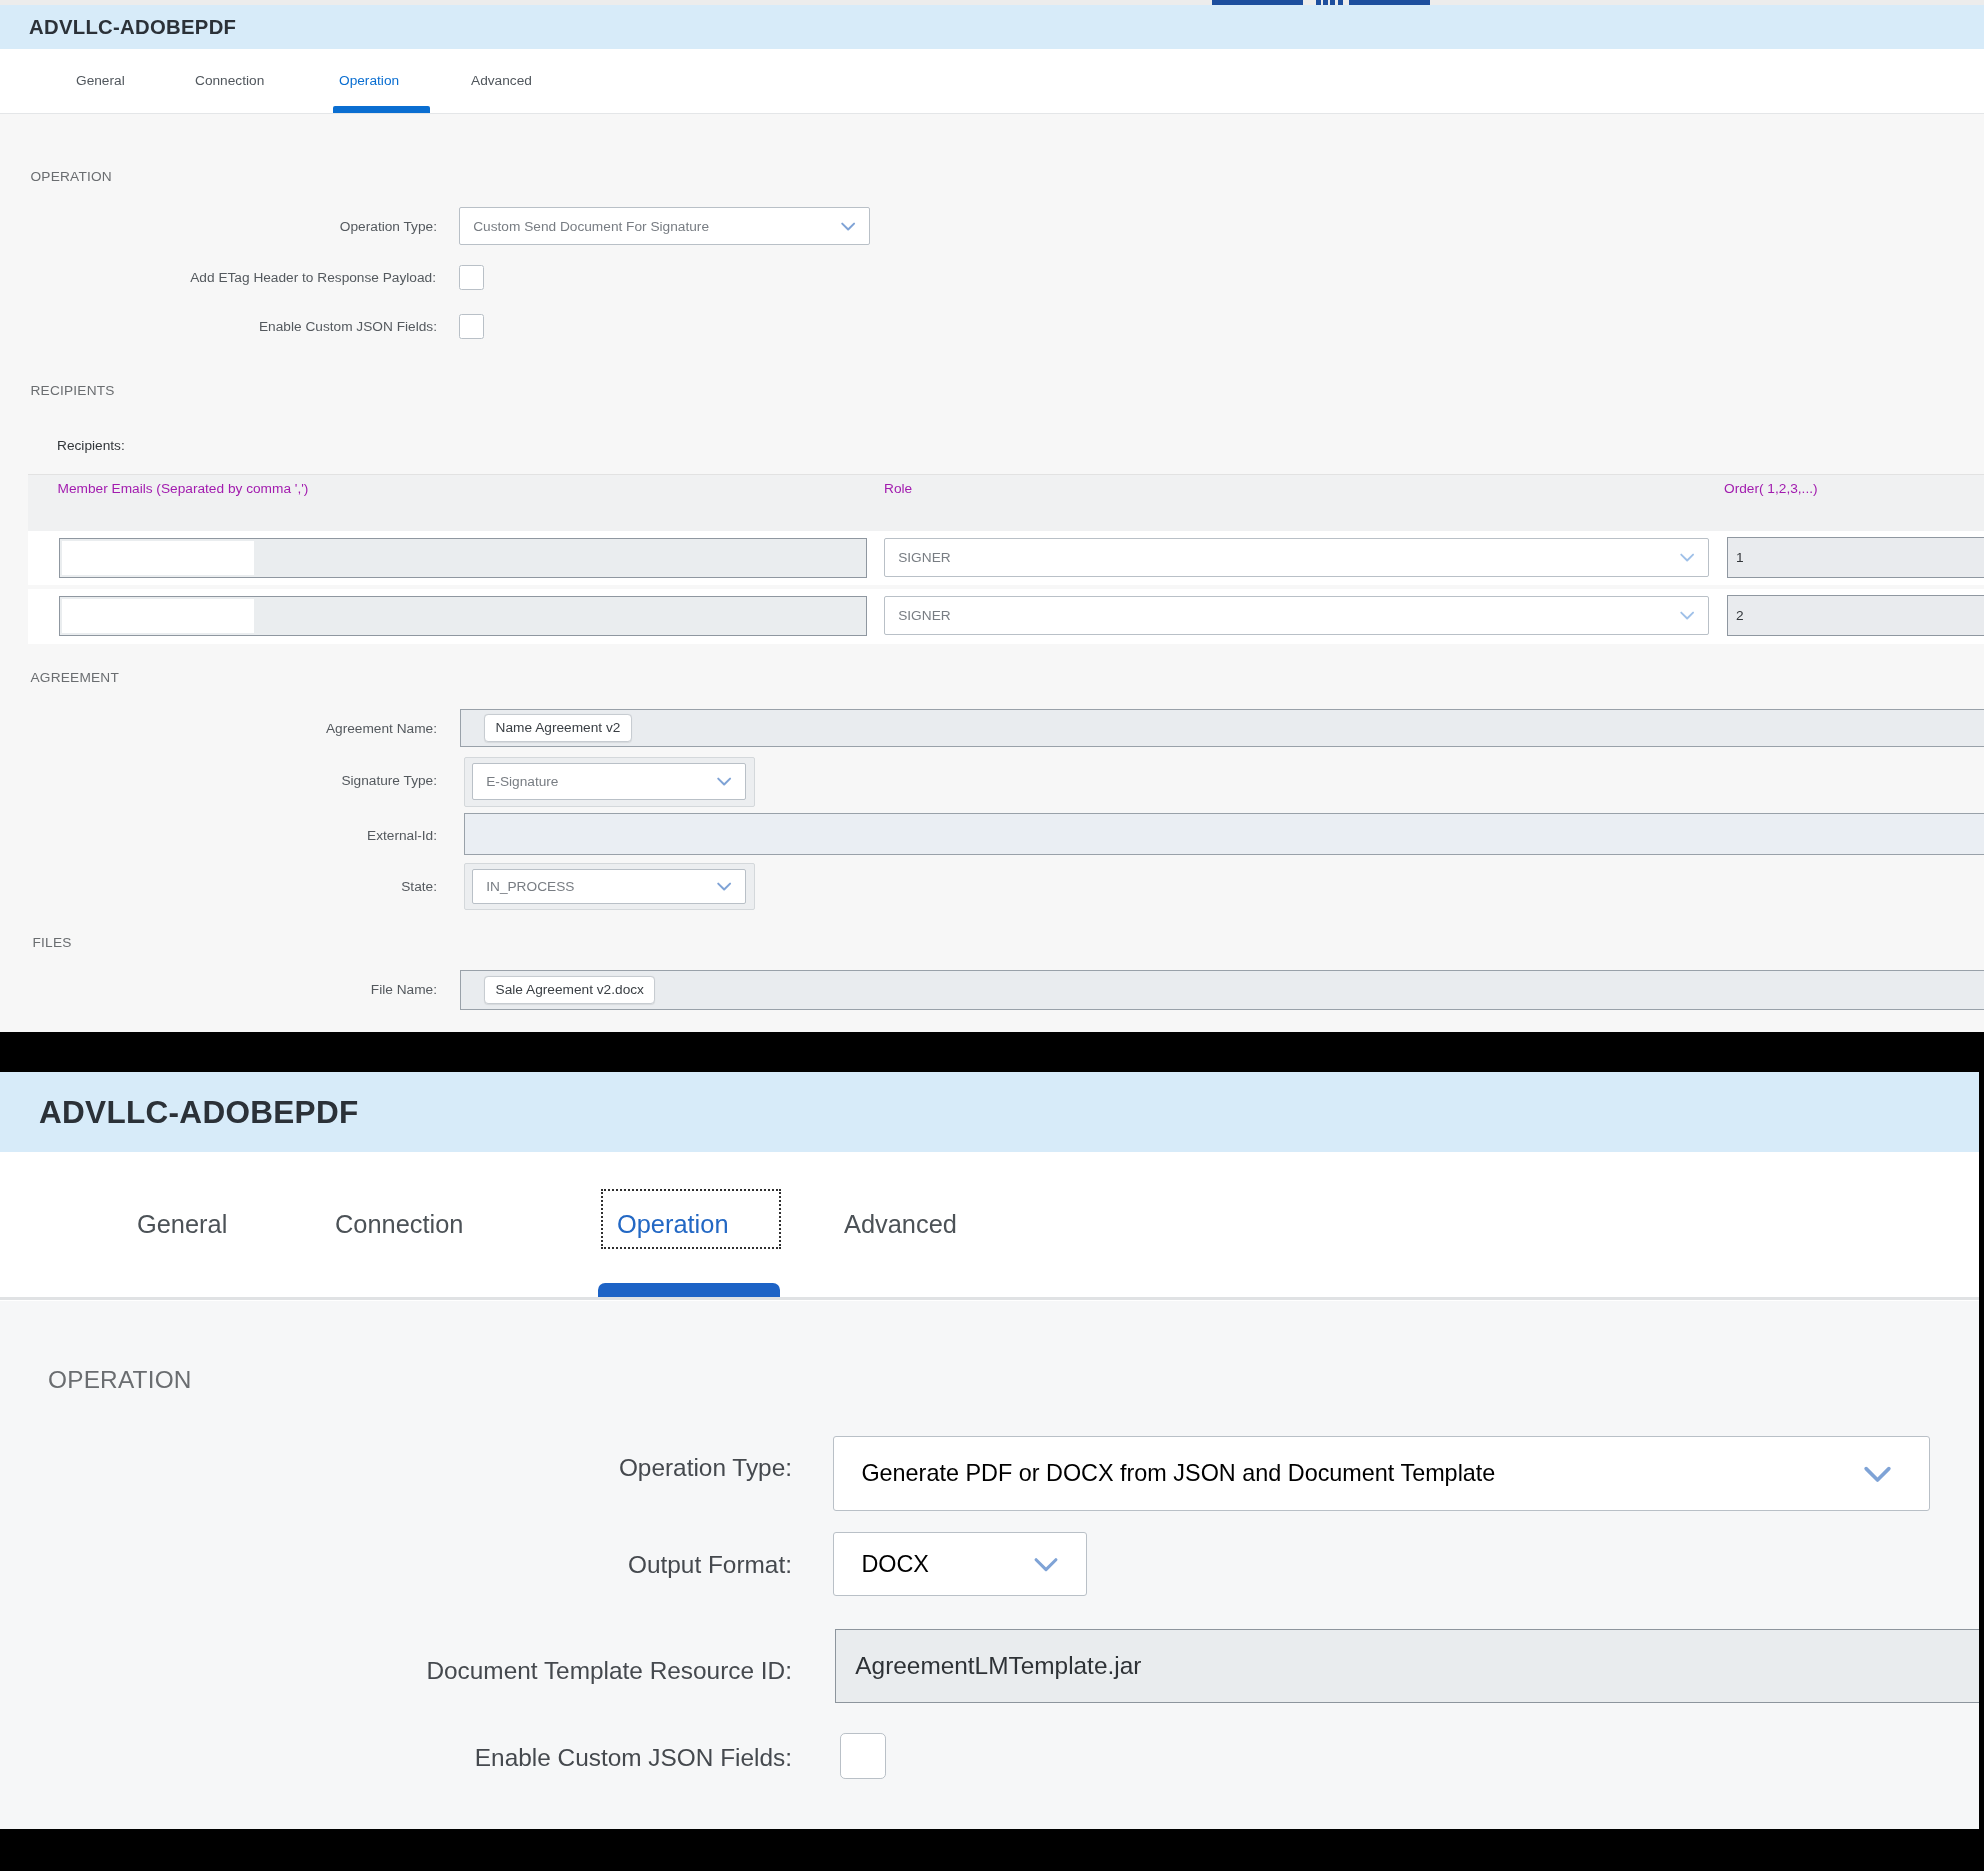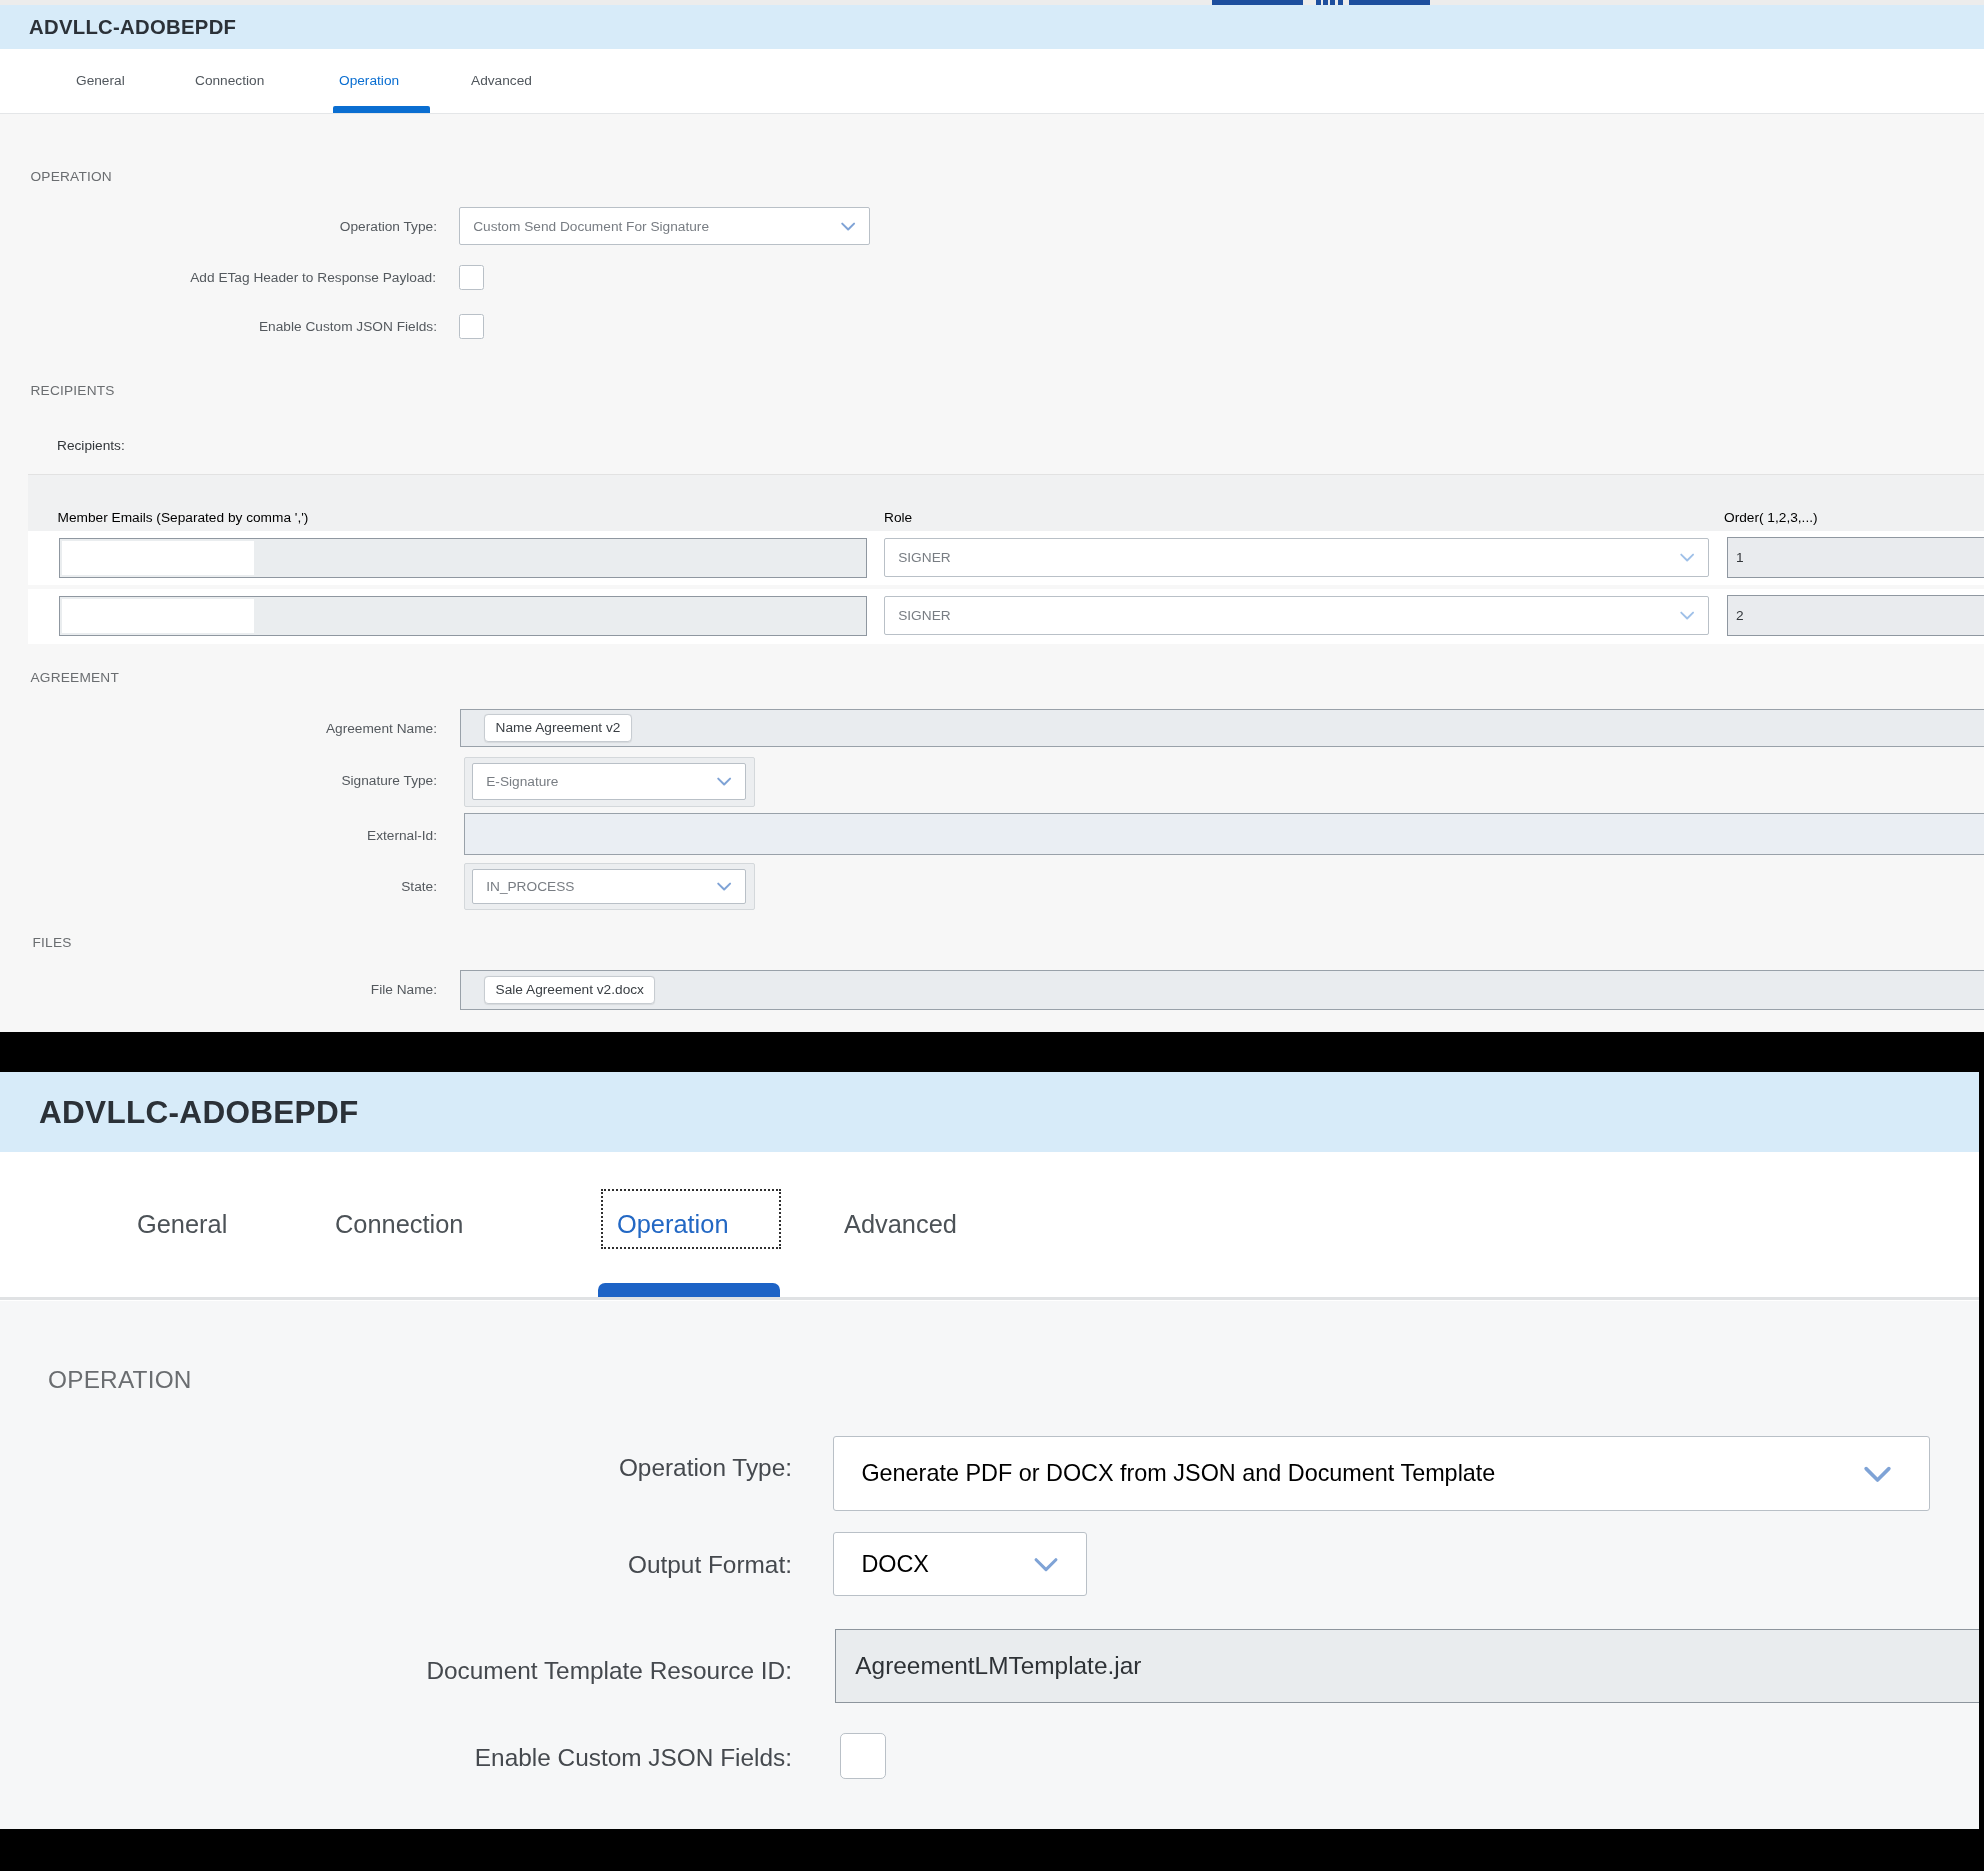--- a/index.html
+++ b/index.html
@@ -21,21 +21,21 @@
   .lbl{font-size:13.7px;color:#54595e;text-align:right;height:18.3px;line-height:18.3px;white-space:nowrap;}
   .dd{background:#fff;border:1px solid #b9c0c7;border-radius:2px;box-sizing:border-box;display:flex;align-items:center;}
   .dd .val{font-size:13.7px;color:#787d83;padding-left:13.2px;white-space:nowrap;overflow:hidden;flex:1;}
   .dd .chev{width:20.3px;height:20.3px;margin-right:11.2px;flex:none;}
   .cb{background:#fff;border:1px solid #b9c0c7;border-radius:2.5px;box-sizing:border-box;}
   .gfield{background:#e9ecef;border:1px solid #99a1a9;border-right:none;box-sizing:border-box;display:flex;align-items:center;}
   .chip{background:#fff;border:1px solid #c7ccd1;border-radius:4.1px;height:26.4px;line-height:25.4px;padding:0 10.2px;font-size:13.7px;color:#3a3f44;margin-left:23.4px;white-space:nowrap;box-shadow:0 0.5px 1px rgba(0,0,0,0.08);}
   .outerdd{background:#eceef0;border:0.5px solid #d4d8db;border-radius:2px;box-sizing:border-box;}
 
   #rec-table-head{left:28px;top:474px;width:1957px;height:57px;background:#f0f1f2;border-top:0.5px solid #e2e2e2;box-sizing:border-box;}
-  .th{font-size:13.7px;color:#000000;top:35px;white-space:nowrap;}
+  .th{font-size:13.7px;color:#a21caf;top:6px;white-space:nowrap;}
   .rowband{left:28px;width:1957px;background:#ffffff;}
   .dis-input{background:#eaedef;border:1px solid #8f97a0;box-sizing:border-box;position:absolute;}
   .redact{position:absolute;left:2px;top:2px;bottom:2px;width:192px;background:#fff;}
 
   
   #bottom-app{left:0;top:1072px;width:1979px;height:757px;background:#ffffff;overflow:hidden;}
   #bot-header{left:0;top:0;width:1979px;height:80px;background:#d7ebf9;}
   #bot-title{left:39px;top:0;height:80px;line-height:80px;font-size:31.5px;font-weight:bold;color:#2b3138;letter-spacing:0.3px;}
   #bot-tabbar{left:0;top:80px;width:1979px;height:145px;background:#fff;}
   .bot-tab{top:0;height:145px;line-height:145px;font-size:25.4px;color:#4c5257;cursor:pointer;}

